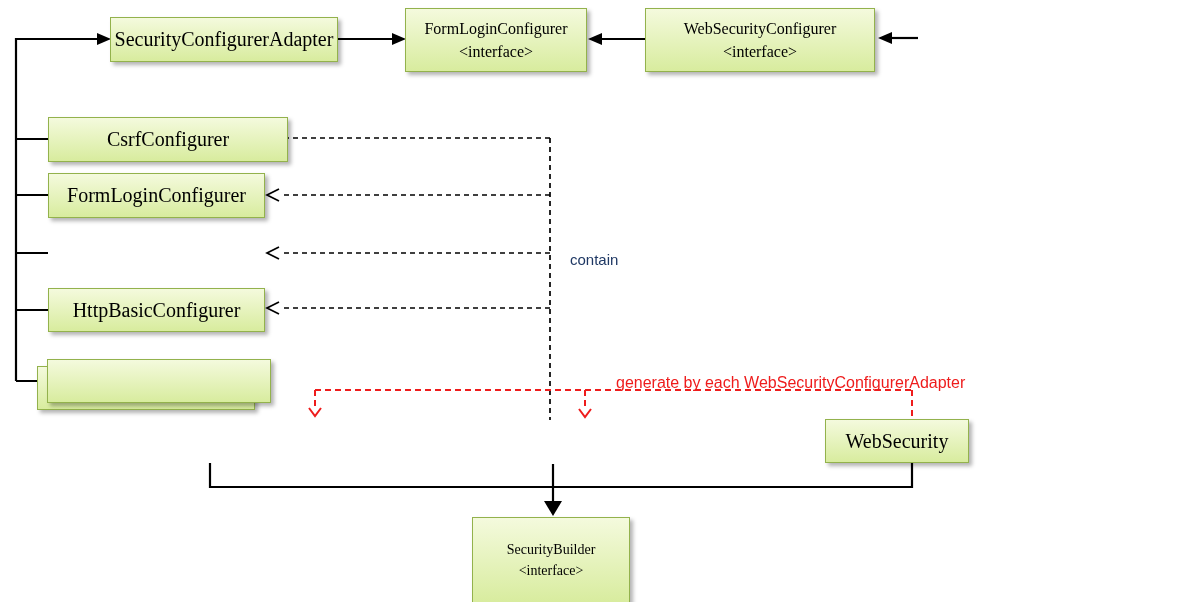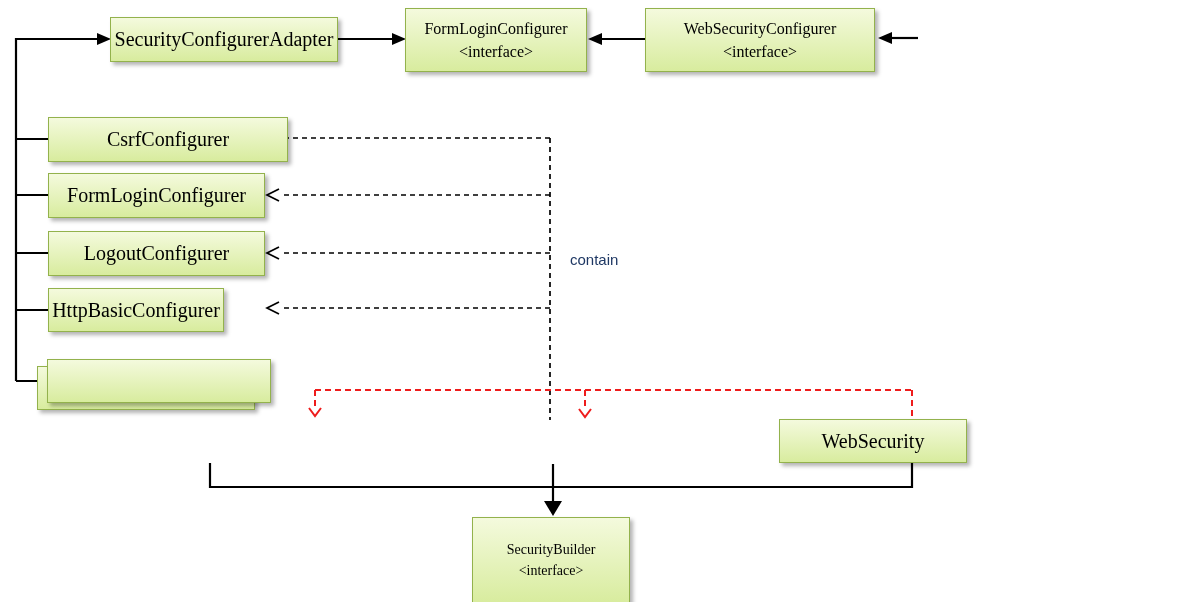--- a/index.html
+++ b/index.html
@@ -91,34 +91,32 @@
     <span class="nl">WebSecurityConfigurer</span>
     <span class="nl">&lt;interface&gt;</span>
   </div>
 
   <div class="node" style="left:48px;top:117px;width:240px;height:45px">
     <span class="nl">CsrfConfigurer</span>
   </div>
   <div class="node" style="left:48px;top:173px;width:217px;height:45px">
     <span class="nl">FormLoginConfigurer</span>
   </div>
-  <div class="node" style="left:48px;top:231px;width:217px;height:45px">
-    <span class="nl">LogoutConfigurer</span>
-  </div>
-  <div class="node" style="left:48px;top:288px;width:176px;height:44px">
+  <div class="node" style="left:48px;top:288px;width:217px;height:44px">
     <span class="nl">HttpBasicConfigurer</span>
   </div>
 
   <div class="sheet" style="left:37px;top:366px;width:218px;height:44px"></div>
   <div class="sheet" style="left:47px;top:359px;width:224px;height:44px"></div>
 
-  <div class="node" style="left:779px;top:419px;width:188px;height:44px">
+  <div class="node" style="left:825px;top:419px;width:144px;height:44px">
     <span class="nl">WebSecurity</span>
   </div>
 
   <div class="node" style="left:472px;top:517px;width:158px;height:87px;font-size:14px">
     <span class="nl">SecurityBuilder</span>
     <span class="nl">&lt;interface&gt;</span>
   </div>
 
   <div class="annot" id="contain-label">contain</div>
+  <div class="annot" id="generate-label">generate by each WebSecurityConfigurerAdapter</div>
 
 </div>
 
 </body></html>

